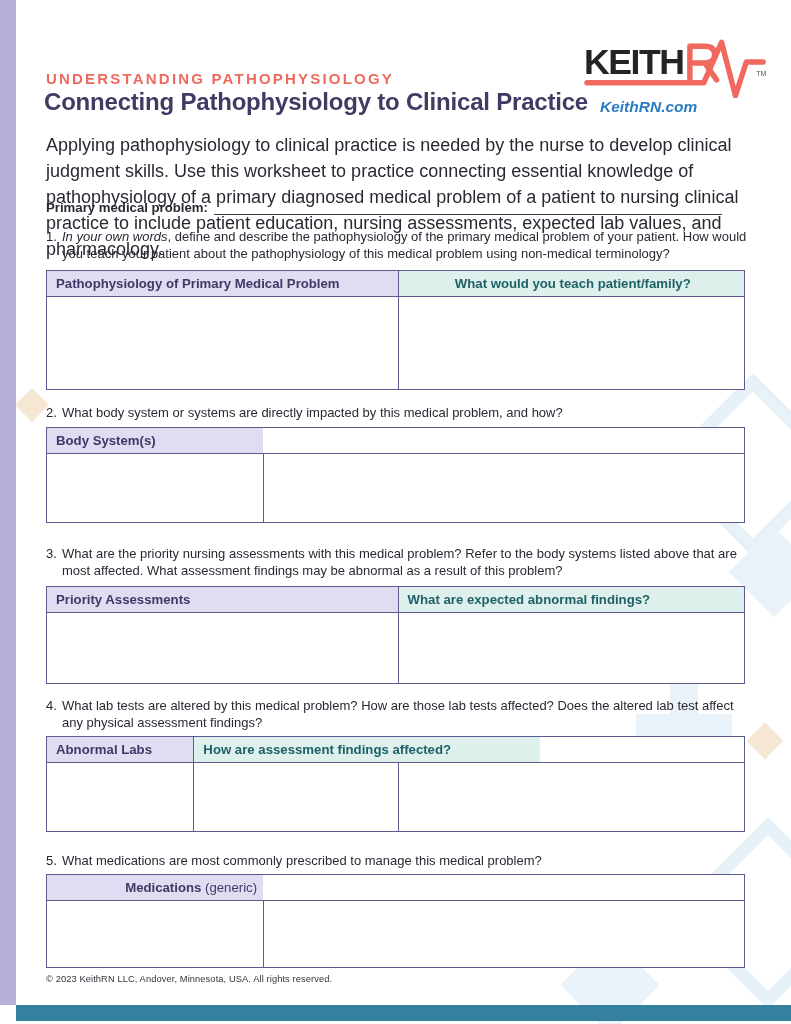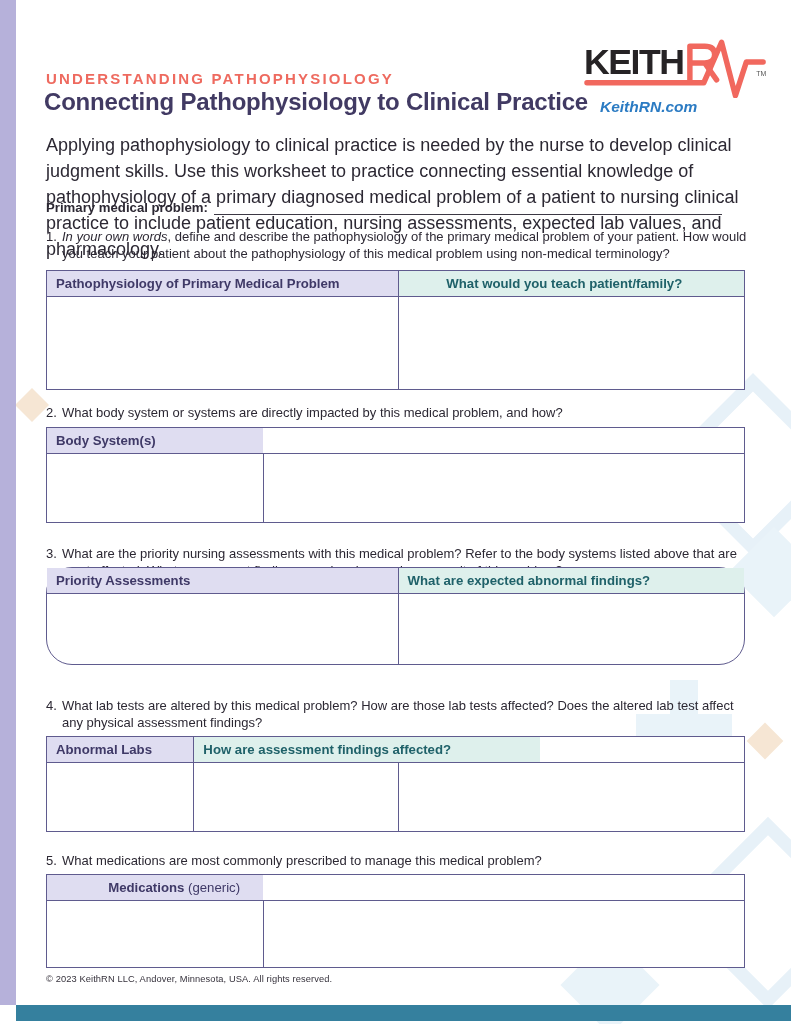--- a/index.html
+++ b/index.html
@@ -33,21 +33,21 @@
   .field-label{font-weight:bold;white-space:nowrap;}
   .field-line{flex:1;margin-left:6px;border-bottom:1.3px solid #3c3844;height:14px;}
 
   .q{position:absolute;left:46px;width:702px;display:flex;font-size:13px;line-height:1.33;}
   .qnum{width:16px;flex:0 0 16px;}
   .qtext{flex:1;}
   .qtext i{font-style:italic;}
 
   .table{position:absolute;left:46px;width:699px;border:1.5px solid var(--table-border,#5f5b8e);background:#fff;box-sizing:border-box;}
   .thead{display:flex;border-bottom:1.5px solid var(--table-border,#5f5b8e);}
-  .th{box-sizing:border-box;padding:4px 23px 4px 9px;font-size:13.2px;font-weight:bold;line-height:1.3;}
+  .th{box-sizing:border-box;padding:4px 6px 4px 9px;font-size:13.2px;font-weight:bold;line-height:1.3;}
   .th.purple{background:var(--lavender-bg,#dfddf1);color:var(--head-purple,#3f3967);}
   .th.teal{background:var(--teal-bg,#def0ec);color:var(--head-teal,#1f6169);}
   .th+.th,.td+.td{border-left:1px solid var(--table-border,#5f5b8e);}
   .tbody{display:flex;}
   .td{box-sizing:border-box;padding:4px 8px;font-size:13px;}
   .note{font-weight:normal;}
 
   .footer{position:absolute;left:46px;top:974px;font-size:9.3px;color:#36323c;letter-spacing:0.1px;}
 </style>
 </head>
@@ -113,21 +113,21 @@
       <div class="tbody">
         <div class="td" style="width:31%;height:68px;"></div>
         <div class="td" style="width:69%;height:68px;"></div>
       </div>
     </div>
 
     <div class="q" style="top:545px;">
       <span class="qnum">3.</span>
       <span class="qtext"><i></i><span>What are the priority nursing assessments with this medical problem? Refer to the body systems listed above that are most affected. What assessment findings may be abnormal as a result of this problem?</span></span>
     </div>
-    <div class="table" style="top:567px;border-radius:26px;">
+    <div class="table" style="top:586px;">
       <div class="thead">
         <div class="th purple" style="width:50.3%;"><span>Priority Assessments</span><span class="note"></span></div>
         <div class="th teal" style="width:49.7%;"><span>What are expected abnormal findings?</span><span class="note"></span></div>
       </div>
       <div class="tbody">
         <div class="td" style="width:50.3%;height:70px;"></div>
         <div class="td" style="width:49.7%;height:70px;"></div>
       </div>
     </div>
 

